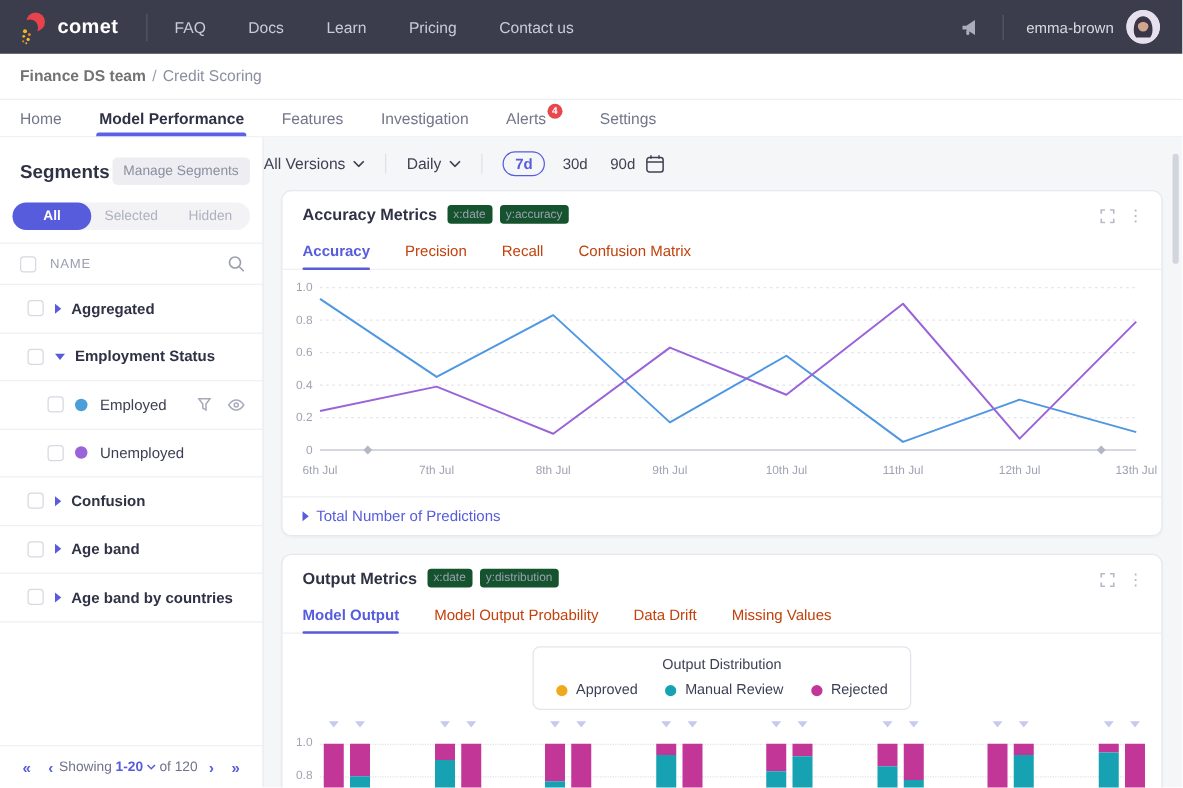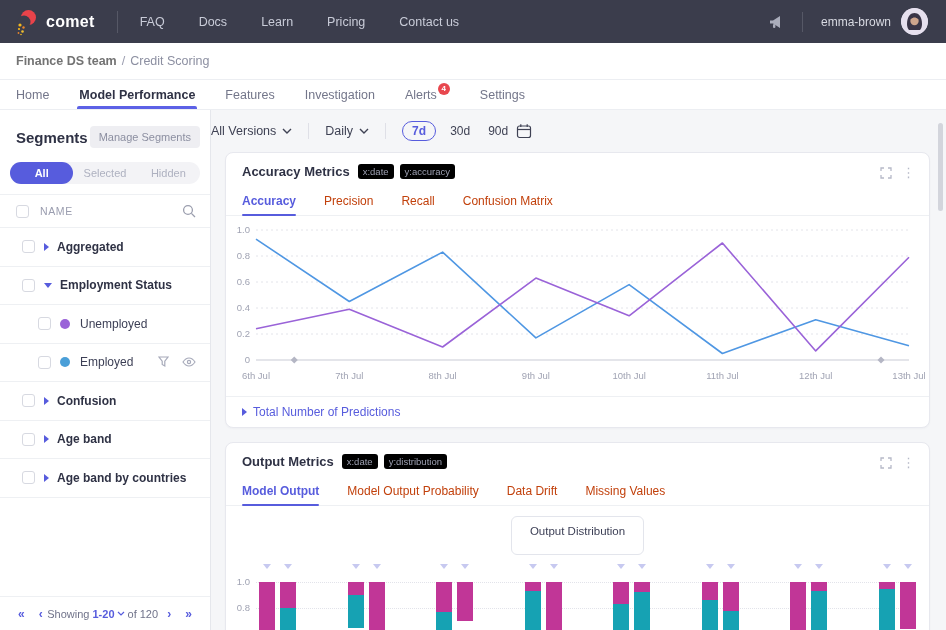--- a/index.html
+++ b/index.html
@@ -87,21 +87,21 @@
   .range-btn { font-size:12px; color:#3f4254; cursor:pointer; padding:2px 4px; }
   .range-btn.active { color:#575cdd; border:1px solid #575cdd; border-radius:12px; padding:2px 9px; font-weight:bold; }
   .cal-btn { display:flex; cursor:pointer; margin-left:4px; }
 
   
   .card { background:#fff; border:1px solid #e7e8ee; border-radius:8px; margin-left:14px; width:705px;
     box-shadow:0 1px 2px rgba(40,40,60,.03); }
   .card-header { display:flex; align-items:flex-end; padding:11px 14px 9px 16px; }
   .card-title { font-size:13px; font-weight:bold; }
   .card-tags { display:flex; gap:6px; margin-left:8px; }
-  .tag { background:#000000; border-radius:3px; padding:2px 5px; font-size:9.5px; color:#9da0b2; }
+  .tag { background:#14532d; border-radius:3px; padding:2px 5px; font-size:9.5px; color:#9da0b2; }
   .card-hdr-icons { margin-left:auto; display:flex; align-items:center; gap:10px; }
   .card-hdr-icons span { display:flex; cursor:pointer; color:#b6b9c8; }
   .kebab { font-size:13px; color:#b6b9c8; line-height:10px; }
   .card-tabs { display:flex; gap:28px; padding:0 16px; border-bottom:1px solid #eef0f3; }
   .card-tab { font-size:12px; color:#c2410c; padding:6px 0 7px; position:relative; cursor:pointer; }
   .card-tab.active { color:#575cdd; font-weight:bold; }
   .card-tab.active::after { content:""; position:absolute; left:0; right:0; bottom:-1px; height:2px;
     background:#575cdd; border-radius:2px; }
   .card-footer { border-top:1px solid #eef0f3; padding:8px 16px; display:flex; align-items:center; gap:6px;
     color:#575cdd; font-size:12px; cursor:pointer; }
@@ -232,40 +232,40 @@
           <span class="row-caret caret-right"></span>
           <span class="row-label-parent">Aggregated</span>
         </div>
         <div class="seg-row parent">
           <div class="checkbox"></div>
           <span class="row-caret caret-down"></span>
           <span class="row-label-parent">Employment Status</span>
         </div>
         <div class="seg-row child">
           <div class="checkbox"></div>
-          <span class="row-dot" style="background: rgb(154, 99, 216);"></span>
-          <span class="row-label-child">Unemployed</span>
-        </div>
-        <div class="seg-row child">
-          <div class="checkbox"></div>
           <span class="row-dot" style="background: rgb(74, 159, 216);"></span>
           <span class="row-label-child">Employed</span>
           <span class="row-icons">
             <span>
               <svg width="11" height="12" viewBox="0 0 11 12" fill="none" stroke="#a7aaba" stroke-width="1.2">
                 <path d="M1 1h9L6.8 5.2V10l-2.6-1.5V5.2z"></path>
               </svg>
             </span>
             <span>
               <svg width="14" height="10" viewBox="0 0 14 10" fill="none" stroke="#a7aaba" stroke-width="1.2">
                 <path d="M1 5c2-3 4-4 6-4s4 1 6 4c-2 3-4 4-6 4S3 8 1 5z"></path>
                 <circle cx="7" cy="5" r="1.6"></circle>
               </svg>
             </span>
           </span>
+        </div>
+        <div class="seg-row child">
+          <div class="checkbox"></div>
+          <span class="row-dot" style="background: rgb(154, 99, 216);"></span>
+          <span class="row-label-child">Unemployed</span>
         </div>
         <div class="seg-row parent">
           <div class="checkbox"></div>
           <span class="row-caret caret-right"></span>
           <span class="row-label-parent">Confusion</span>
         </div>
         <div class="seg-row parent">
           <div class="checkbox"></div>
           <span class="row-caret caret-right"></span>
           <span class="row-label-parent">Age band</span>
@@ -397,20 +397,34 @@
         </span>
       </div>
       <div class="card-tabs" id="card2Tabs">
           <div class="card-tab active">Model Output</div>
           <div class="card-tab">Model Output Probability</div>
           <div class="card-tab">Data Drift</div>
           <div class="card-tab">Missing Values</div>
         </div>
       <div class="legend-box">
         <div class="legend-title">Output Distribution</div>
+        <div class="legend-items" id="legendItems">
+            <span class="legend-item">
+              <span class="legend-dot" style="background: rgb(240, 168, 28);"></span>
+              <span>Approved</span>
+            </span>
+            <span class="legend-item">
+              <span class="legend-dot" style="background: rgb(22, 162, 179);"></span>
+              <span>Manual Review</span>
+            </span>
+            <span class="legend-item">
+              <span class="legend-dot" style="background: rgb(193, 54, 151);"></span>
+              <span>Rejected</span>
+            </span>
+          </div>
       </div>
       <div class="barchart" id="barChart">
           <div class="bc-grid" style="top: 27px;"></div>
           <div class="bc-grid-label" style="top: 21px;">1.0</div>
           <div class="bc-grid" style="top: 53px;"></div>
           <div class="bc-grid-label" style="top: 47px;">0.8</div>
           <div class="bc-tri" style="left: 37px; top: 9px;"></div>
           <div class="bc-bar" style="left: 33px; top: 0px; height: 110px;">
             <div class="bc-seg" style="left: 0px; top: 27px; height: 58.5px; background: rgb(193, 54, 151);"></div>
           </div>

